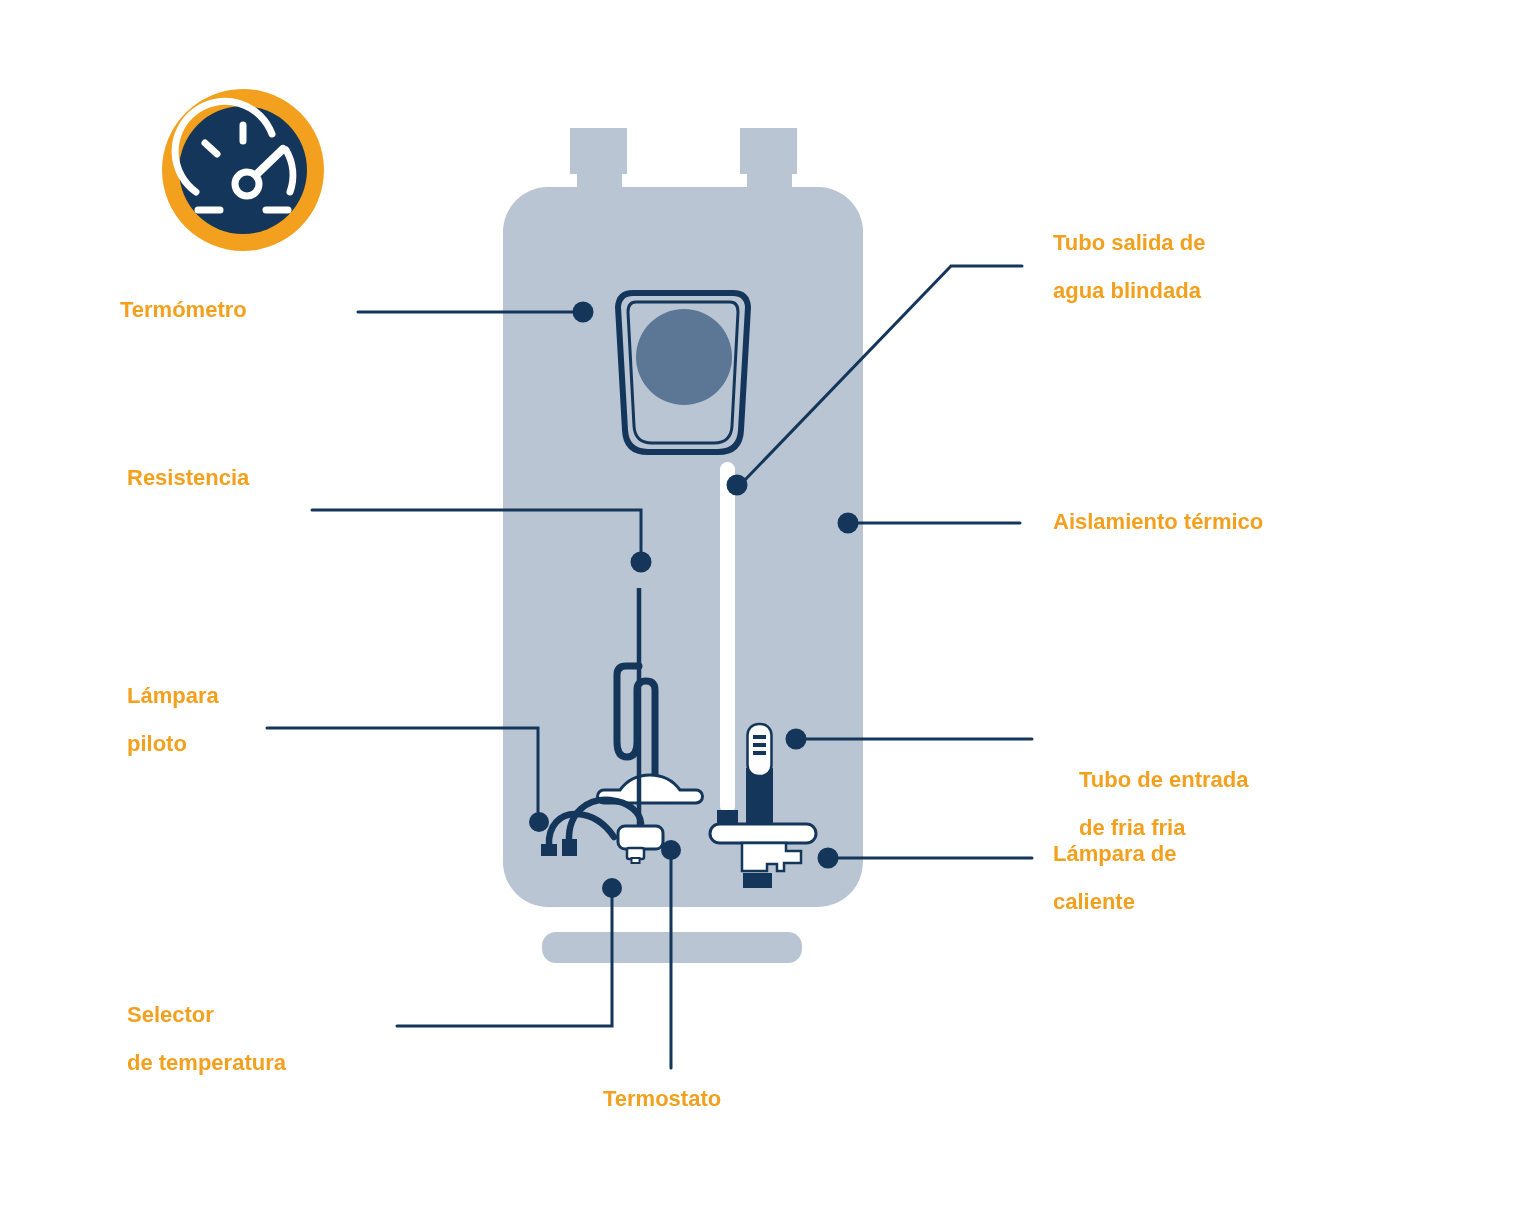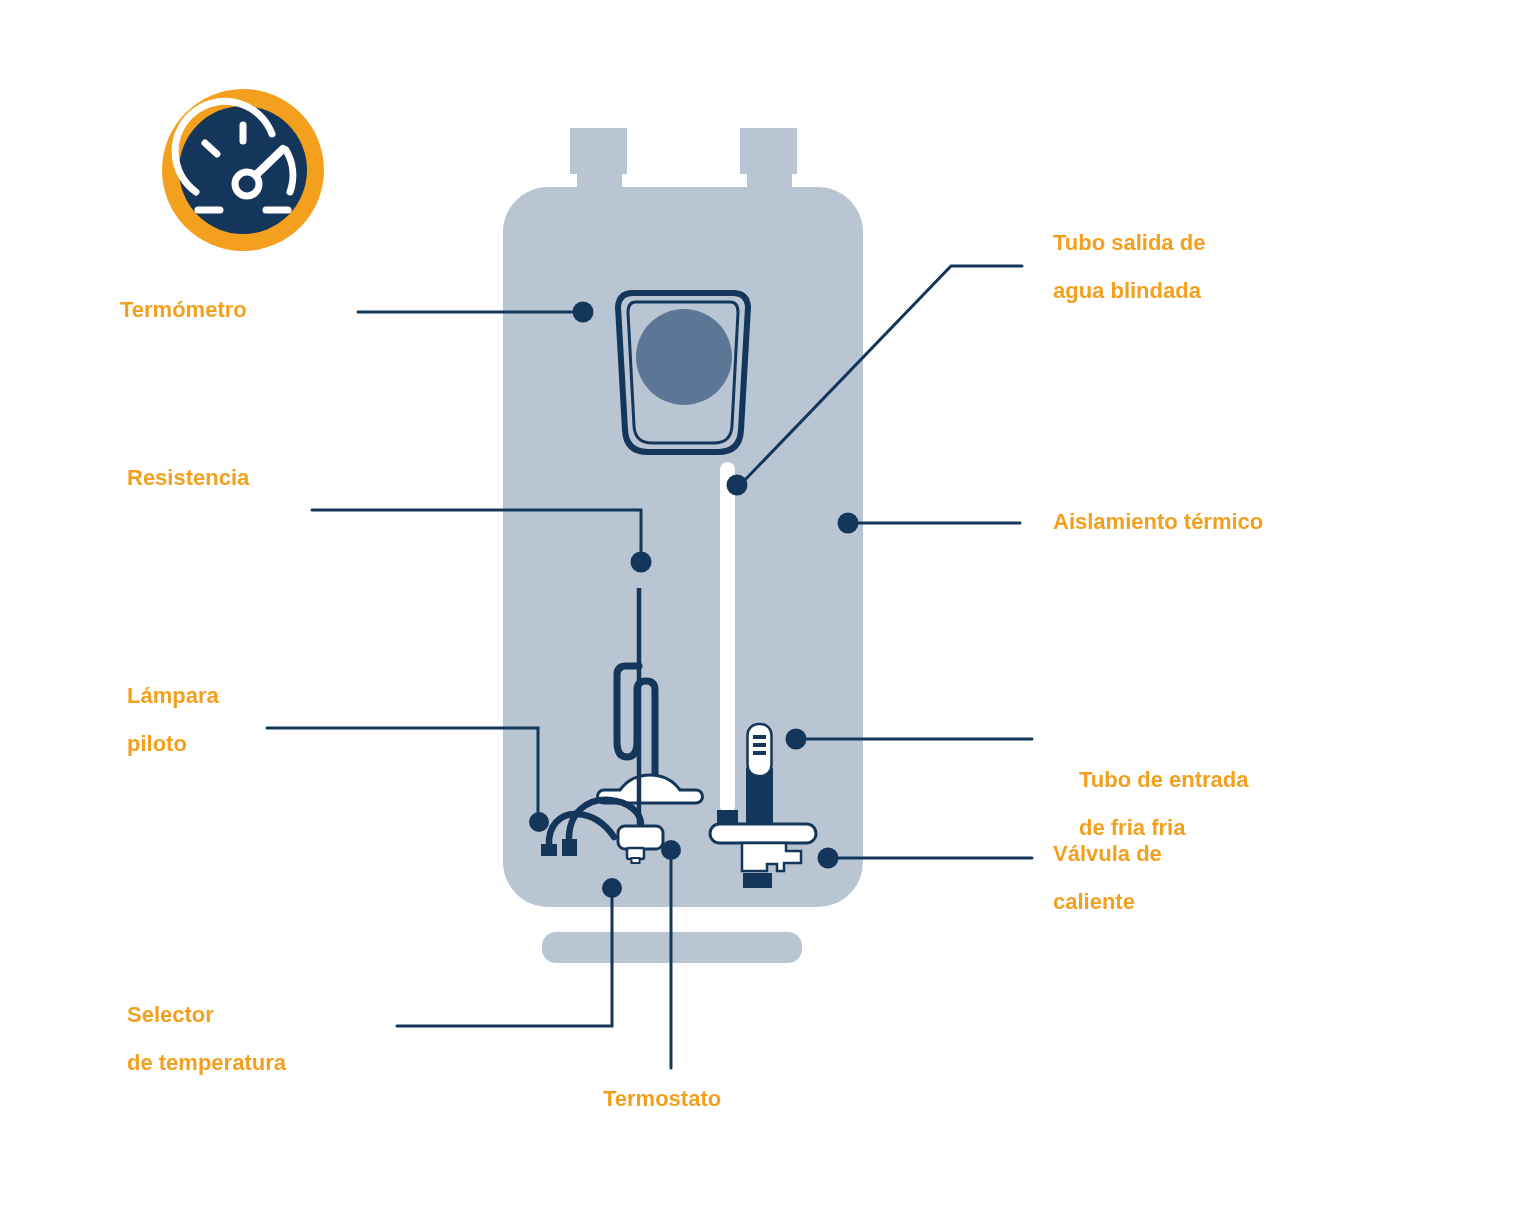--- a/index.html
+++ b/index.html
@@ -156,17 +156,17 @@
   <div class="lbl" style="left:1053px;top:498px;text-align:right;">
     <span>Aislamiento térmico</span>
   </div>
 
   <div class="lbl" style="left:1079px;top:712px;margin-top:44px;">
     <span>Tubo de entrada</span>
     <span>de fria fria</span>
   </div>
 
   <div class="lbl" style="left:1053px;top:830px;">
-    <span>Válvula de</span>
+    <span>Lámpara de</span>
     <span>caliente</span>
   </div>
 
 </div>
 
 </body></html>

